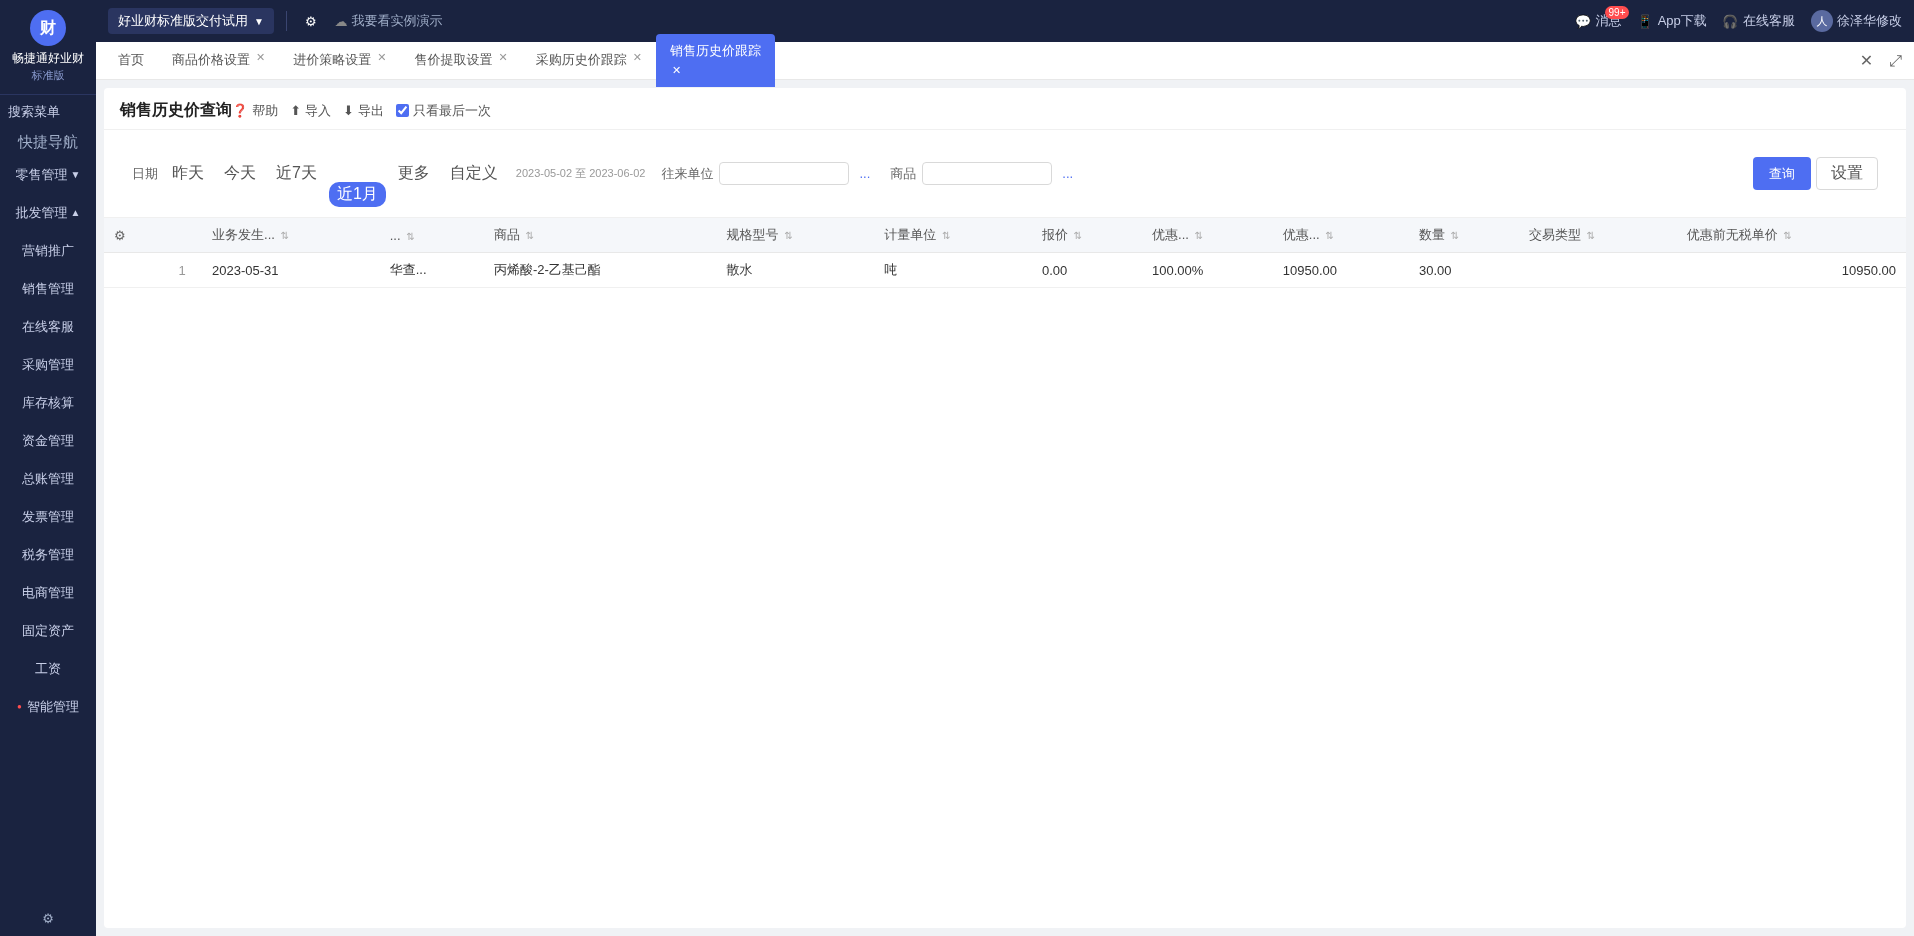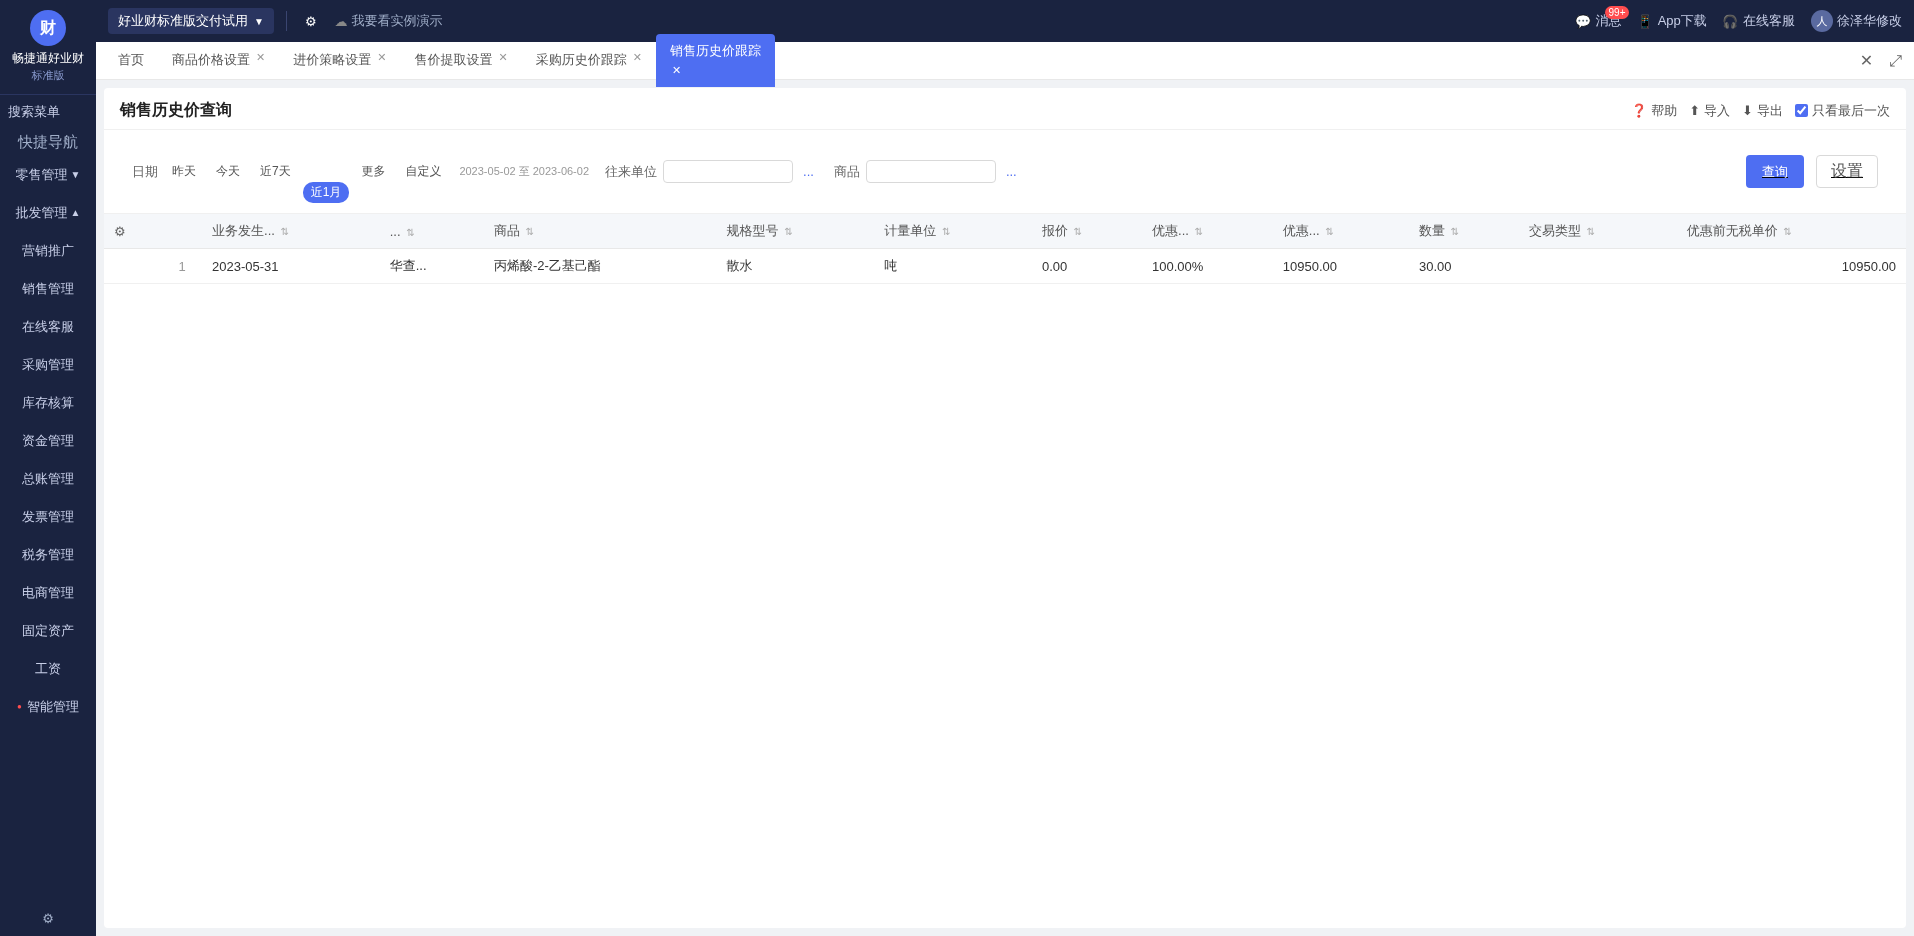--- a/index.html
+++ b/index.html
@@ -188,21 +188,20 @@
       border-radius: 4px;
       display: flex;
       flex-direction: column;
       overflow: hidden;
     }
 
     
     .page-header {
       display: flex;
       align-items: center;
-      justify-content: space-between;
       padding: 12px 16px 8px;
       border-bottom: 1px solid #f0f0f0;
     }
     .page-title {
       font-size: 16px;
       font-weight: 600;
       color: #222;
     }
     .page-header-actions {
       display: flex;
@@ -244,21 +243,21 @@
       font-size: 13px;
       white-space: nowrap;
     }
     .filter-date-options {
       display: flex;
       align-items: center;
       gap: 4px;
     }
     .date-opt {
       padding: 2px 8px;
-      font-size: 12px;
+      font-size: 16px;
       color: #555;
       cursor: pointer;
       border-radius: 10px;
     }
     .date-opt.active {
       background: #4e6ef2;
       color: #fff;
       border-radius: 10px;
       margin-top: 42px;
     }
@@ -278,22 +277,21 @@
     }
     .filter-dots {
       color: #4e6ef2;
       cursor: pointer;
       font-size: 13px;
       padding: 0 4px;
     }
     .filter-actions {
       margin-left: auto;
       display: flex;
-      gap: 12px;
-      text-decoration: underline;
+      gap: 5px;
     }
     .btn-primary {
       background: #4e6ef2;
       color: #fff;
       border: none;
       border-radius: 4px;
       padding: 5px 16px;
       font-size: 13px;
       cursor: pointer;
     }

